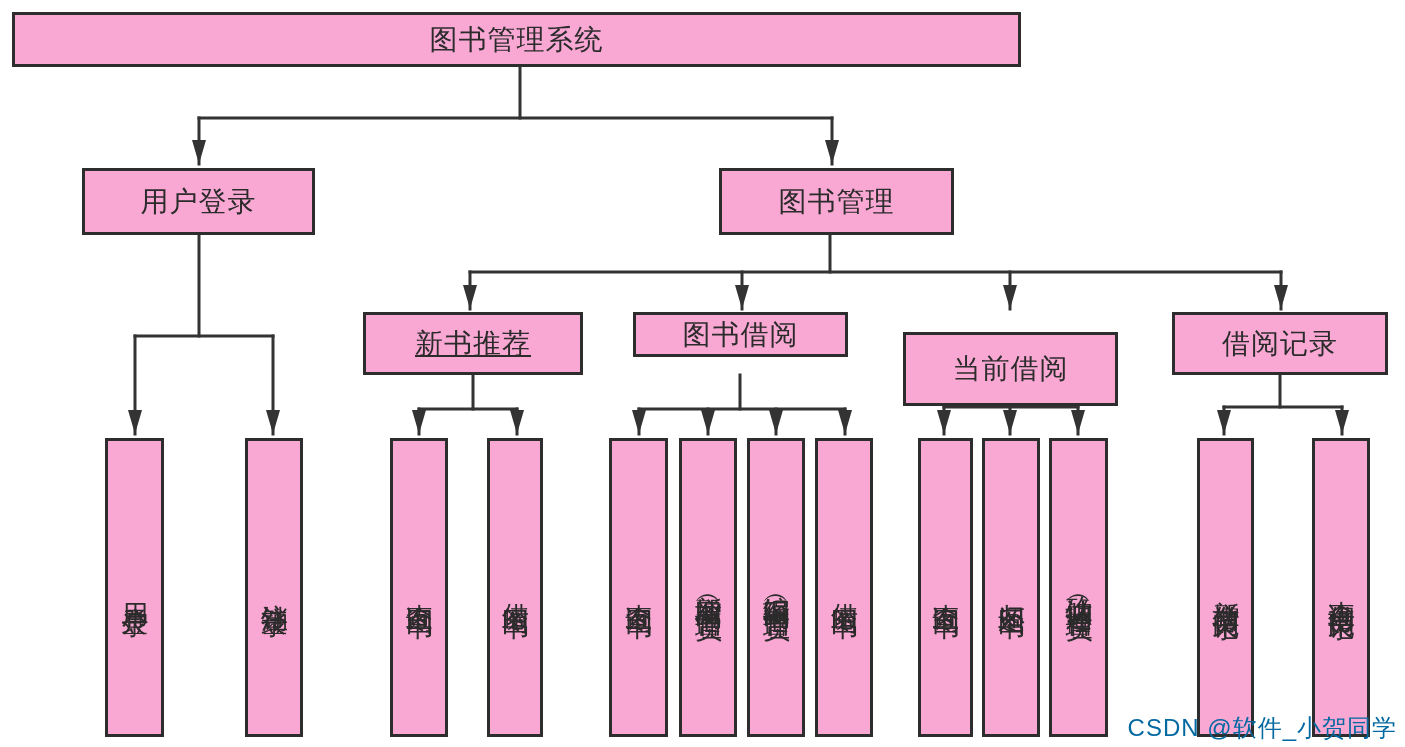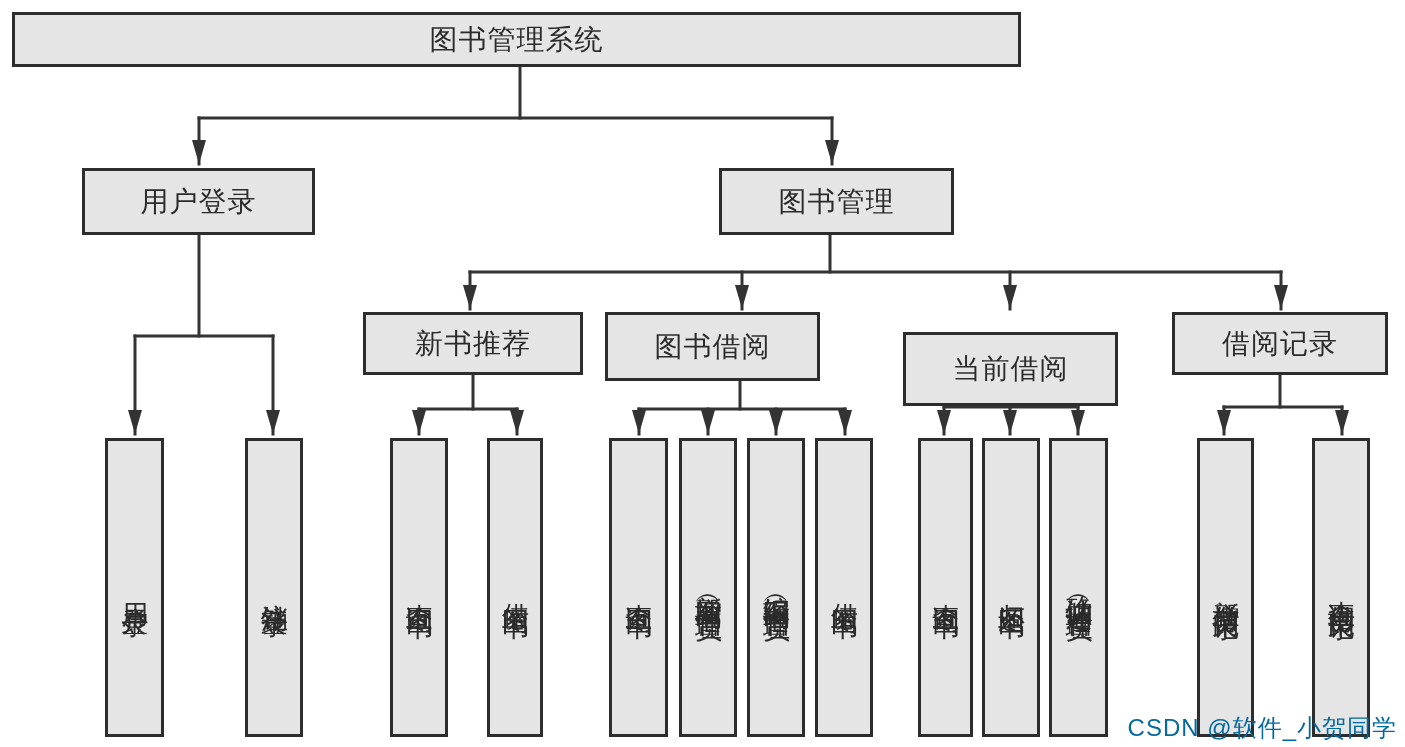--- a/index.html
+++ b/index.html
@@ -11,21 +11,21 @@
     overflow: hidden;
   }
   #stage {
     position: absolute; left: 0; top: 0;
     width: 1405px; height: 747px;
   }
   svg.wires { position: absolute; left: 0; top: 0; z-index: 1; }
   .node {
     position: absolute;
     box-sizing: border-box;
-    background: #e5e5e5;
+    background: #f9a8d4;
     border: 3px solid #2d2d2d;
     display: flex;
     align-items: center;
     justify-content: center;
     color: #2b2b2b;
     z-index: 2;
   }
   .hlabel {
     font-size: 28px;
     letter-spacing: 1px;
@@ -108,24 +108,24 @@
     <span class="hlabel">图书管理系统</span>
   </div>
 
   <div class="node" style="left:82px; top:168px; width:233px; height:67px;">
     <span class="hlabel">用户登录</span>
   </div>
   <div class="node" style="left:713px; top:168px; width:235px; height:67px;margin-left:6px;">
     <span class="hlabel">图书管理</span>
   </div>
 
-  <div class="node" style="left:363px; top:312px; width:220px; height:63px;">
+  <div class="node" style="left:363px; top:312px; width:220px; height:63px;text-decoration:underline;">
     <span class="hlabel">新书推荐</span>
   </div>
-  <div class="node" style="left:605px; top:312px; width:215px; height:69px;">
+  <div class="node" style="left:633px; top:312px; width:215px; height:45px;">
     <span class="hlabel">图书借阅</span>
   </div>
   <div class="node" style="left:903px; top:312px; width:215px; height:74px;margin-top:20px;">
     <span class="hlabel">当前借阅</span>
   </div>
   <div class="node" style="left:1172px; top:312px; width:216px; height:63px;">
     <span class="hlabel">借阅记录</span>
   </div>
 
   <div class="node" style="left:105px; top:438px; width:59px; height:299px;">

